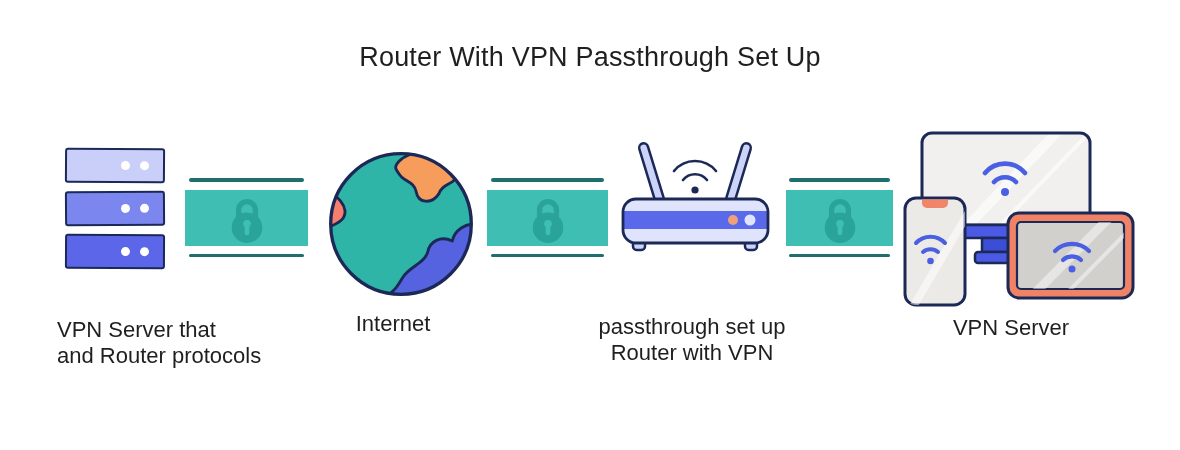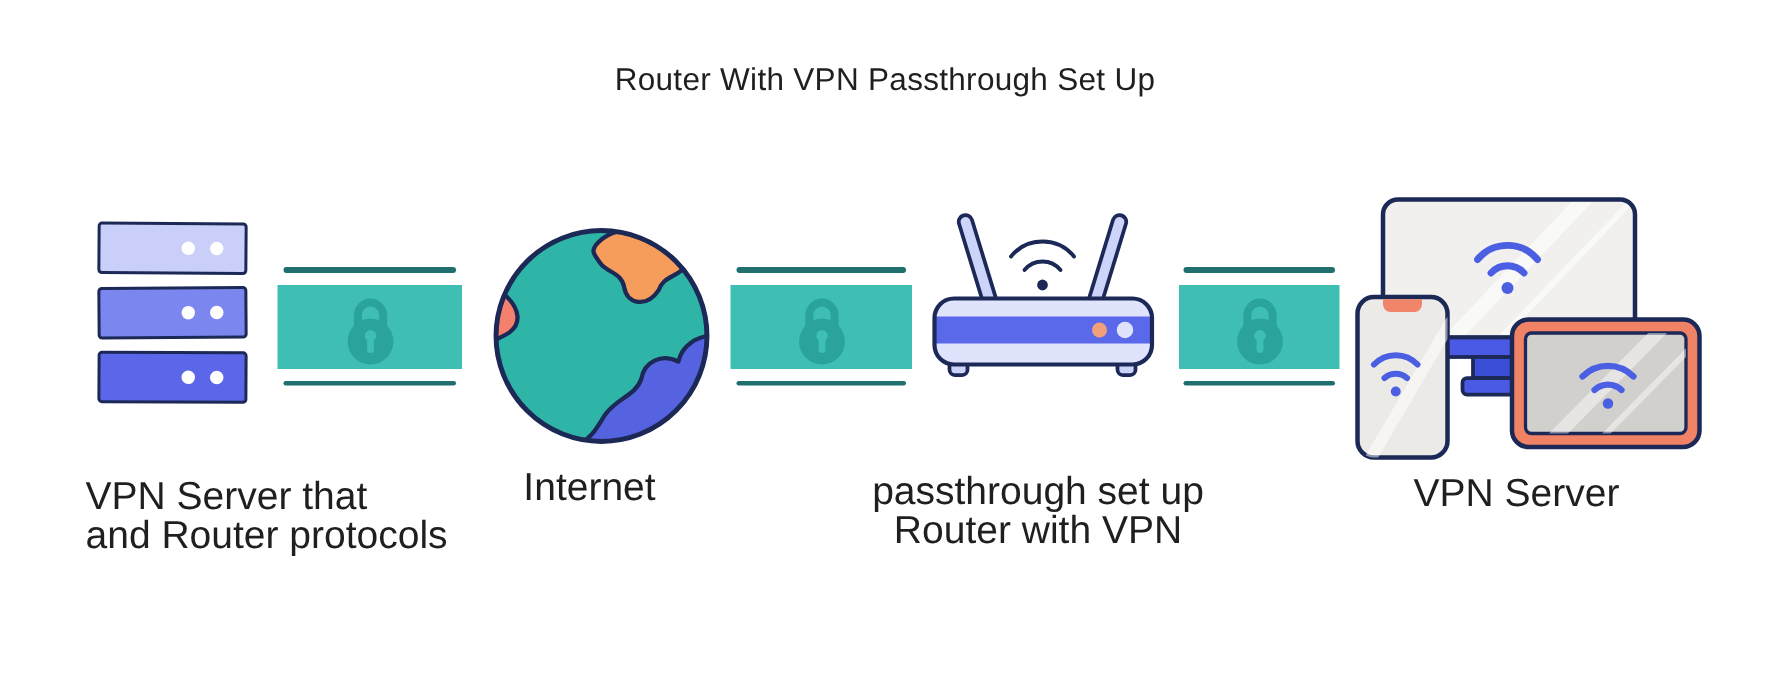--- a/index.html
+++ b/index.html
@@ -1,39 +1,39 @@
 <!DOCTYPE html>
 <html style="--text-dark: #1f1f1f; --outline-navy: #1c2957; --band-teal: #3fbfb4; --band-line-teal: #1e6f6d; --lock-teal: #2aa49a; --server-light: #c9cff8; --server-mid: #7b87ef; --server-dark: #5b67e8; --globe-teal: #2eb5a7; --globe-orange: #f79d5b; --globe-coral: #f4806d; --globe-blue: #5563e1; --router-body: #dfe3fc; --router-stripe: #5a68ea; --router-dot-orange: #f0a179; --antenna-lavender: #ccd4f9; --wifi-blue: #4a5fe2; --screen-gray: #f1f0ee; --device-gray: #eceae7; --tablet-frame: #f08266; --tablet-screen: #d2d0cd; --stand-blue: #4a5ae5; --neck-blue: #3b4ed6; --notch-orange: #f0856a;"><head>
 <meta charset="utf-8">
 <style>
   html,body{margin:0;padding:0;background:#fff;}
   .stage{position:relative;width:1180px;height:450px;background:#ffffff;overflow:hidden;
          font-family:"Liberation Sans",sans-serif;color:var(--text-dark,#1f1f1f);}
   .title{position:absolute;top:42px;left:0;width:100%;text-align:center;
-         font-size:21px;font-weight:500;letter-spacing:.2px;}
+         font-size:27px;font-weight:500;letter-spacing:.2px;}
   
   .link{position:absolute;top:178px;height:79px;}
   .link .line{position:absolute;left:3%;width:94%;height:3.5px;border-radius:2px;
               background:var(--band-line-teal,#1e6f6d);}
   .link .line.top{top:0;}
   .link .line.bottom{bottom:0;}
   .link .band{position:absolute;top:12px;height:56px;width:100%;
               background:var(--band-teal,#3fbfb4);
               display:flex;align-items:center;justify-content:center;}
   
   .server{position:absolute;left:65px;top:148px;}
   .server-row{position:relative;width:96px;height:31px;border:2.5px solid var(--outline-navy,#1c2957);
               border-radius:3px;margin-bottom:8px;}
   .server-row.r1{background:var(--server-light,#c9cff8);transform:rotate(.4deg);}
   .server-row.r2{background:var(--server-mid,#7b87ef);transform:rotate(-.4deg);}
   .server-row.r3{background:var(--server-dark,#5b67e8);transform:rotate(.3deg);}
   .server-row .dot{position:absolute;width:9px;height:9px;border-radius:50%;background:#fff;top:11px;}
   .server-row .d1{right:33px;} .server-row .d2{right:14px;}
   .abs{position:absolute;}
-  .caption{position:absolute;font-size:26px;line-height:26px;}
+  .caption{position:absolute;font-size:22px;line-height:26px;}
   .cap-server{left:57px;top:317px;text-align:left;}
   .cap-internet{left:313px;top:311px;width:160px;text-align:center;}
   .cap-router{left:572px;top:314px;width:240px;text-align:center;}
   .cap-client{left:911px;top:315px;width:200px;text-align:center;}
   .caption span{display:block;}
 </style>
 </head>
 <body>
 
 <div class="stage">

